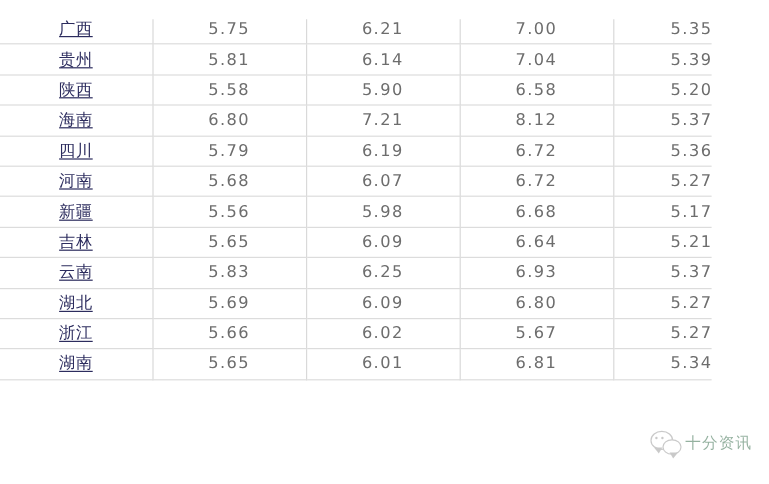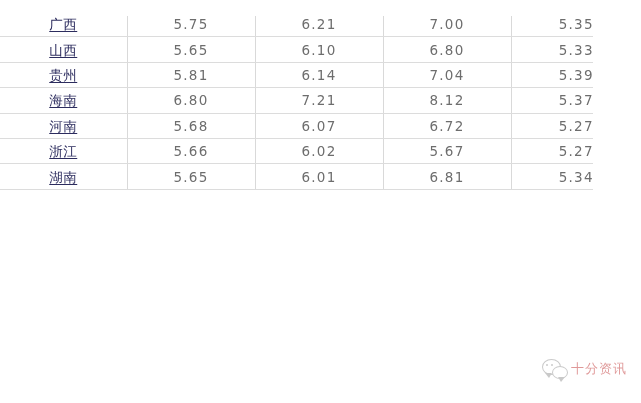--- a/index.html
+++ b/index.html
@@ -129,21 +129,21 @@
   #watermark .wm-logo .dot {
     position: absolute;
     width: 2px;
     height: 2px;
     border-radius: 50%;
     background: #8a8a8a;
   }
   #watermark .wm-logo .dot.d1 { left: 4px;  top: 5px; }
   #watermark .wm-logo .dot.d2 { left: 9px;  top: 5px; }
   #watermark .wm-text {
-    color: #b91c1c;
+    color: #14532d;
     font-size: 13px;
     letter-spacing: 1px;
     font-family: "DejaVu Sans", "Liberation Sans", sans-serif;
     white-space: nowrap;
   }
 </style>
 </head>
 <body>
 
 <div id="price-table-wrapper">
@@ -157,45 +157,80 @@
     </colgroup>
     <tbody id="table-body">
         <tr>
           <td class="province-cell"><span class="province-link">广西</span></td>
           <td class="value-cell">5.75</td>
           <td class="value-cell">6.21</td>
           <td class="value-cell">7.00</td>
           <td class="value-cell">5.35</td>
         </tr>
         <tr>
-          <td class="province-cell"><span class="province-link">山西</span></td>
-          <td class="value-cell">5.65</td>
-          <td class="value-cell">6.10</td>
-          <td class="value-cell">6.80</td>
-          <td class="value-cell">5.33</td>
-        </tr>
-        <tr>
           <td class="province-cell"><span class="province-link">贵州</span></td>
           <td class="value-cell">5.81</td>
           <td class="value-cell">6.14</td>
           <td class="value-cell">7.04</td>
           <td class="value-cell">5.39</td>
         </tr>
         <tr>
+          <td class="province-cell"><span class="province-link">陕西</span></td>
+          <td class="value-cell">5.58</td>
+          <td class="value-cell">5.90</td>
+          <td class="value-cell">6.58</td>
+          <td class="value-cell">5.20</td>
+        </tr>
+        <tr>
           <td class="province-cell"><span class="province-link">海南</span></td>
           <td class="value-cell">6.80</td>
           <td class="value-cell">7.21</td>
           <td class="value-cell">8.12</td>
           <td class="value-cell">5.37</td>
         </tr>
         <tr>
+          <td class="province-cell"><span class="province-link">四川</span></td>
+          <td class="value-cell">5.79</td>
+          <td class="value-cell">6.19</td>
+          <td class="value-cell">6.72</td>
+          <td class="value-cell">5.36</td>
+        </tr>
+        <tr>
           <td class="province-cell"><span class="province-link">河南</span></td>
           <td class="value-cell">5.68</td>
           <td class="value-cell">6.07</td>
           <td class="value-cell">6.72</td>
+          <td class="value-cell">5.27</td>
+        </tr>
+        <tr>
+          <td class="province-cell"><span class="province-link">新疆</span></td>
+          <td class="value-cell">5.56</td>
+          <td class="value-cell">5.98</td>
+          <td class="value-cell">6.68</td>
+          <td class="value-cell">5.17</td>
+        </tr>
+        <tr>
+          <td class="province-cell"><span class="province-link">吉林</span></td>
+          <td class="value-cell">5.65</td>
+          <td class="value-cell">6.09</td>
+          <td class="value-cell">6.64</td>
+          <td class="value-cell">5.21</td>
+        </tr>
+        <tr>
+          <td class="province-cell"><span class="province-link">云南</span></td>
+          <td class="value-cell">5.83</td>
+          <td class="value-cell">6.25</td>
+          <td class="value-cell">6.93</td>
+          <td class="value-cell">5.37</td>
+        </tr>
+        <tr>
+          <td class="province-cell"><span class="province-link">湖北</span></td>
+          <td class="value-cell">5.69</td>
+          <td class="value-cell">6.09</td>
+          <td class="value-cell">6.80</td>
           <td class="value-cell">5.27</td>
         </tr>
         <tr>
           <td class="province-cell"><span class="province-link">浙江</span></td>
           <td class="value-cell">5.66</td>
           <td class="value-cell">6.02</td>
           <td class="value-cell">5.67</td>
           <td class="value-cell">5.27</td>
         </tr>
         <tr>

